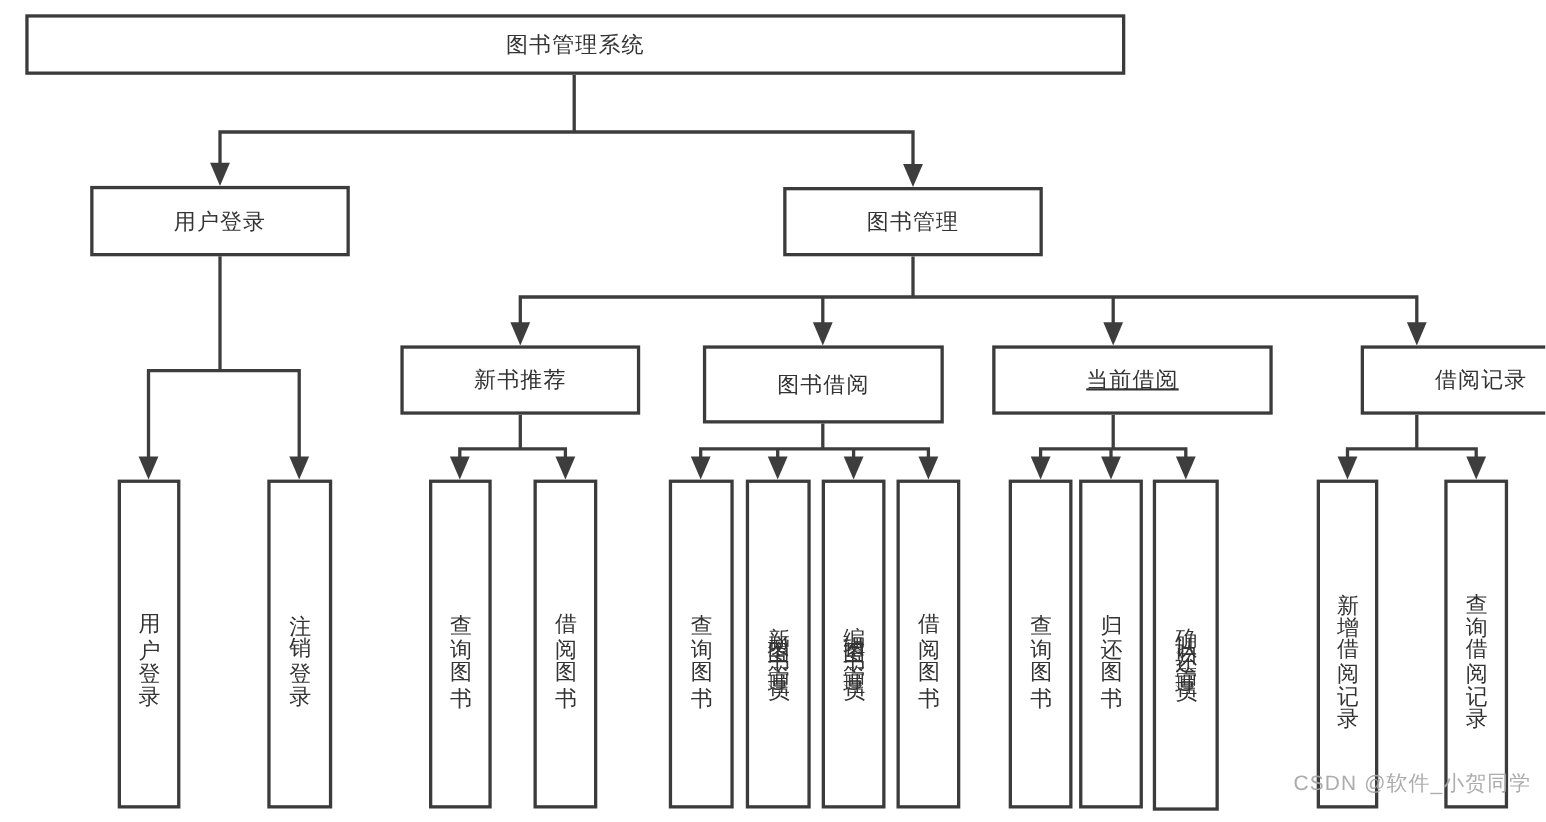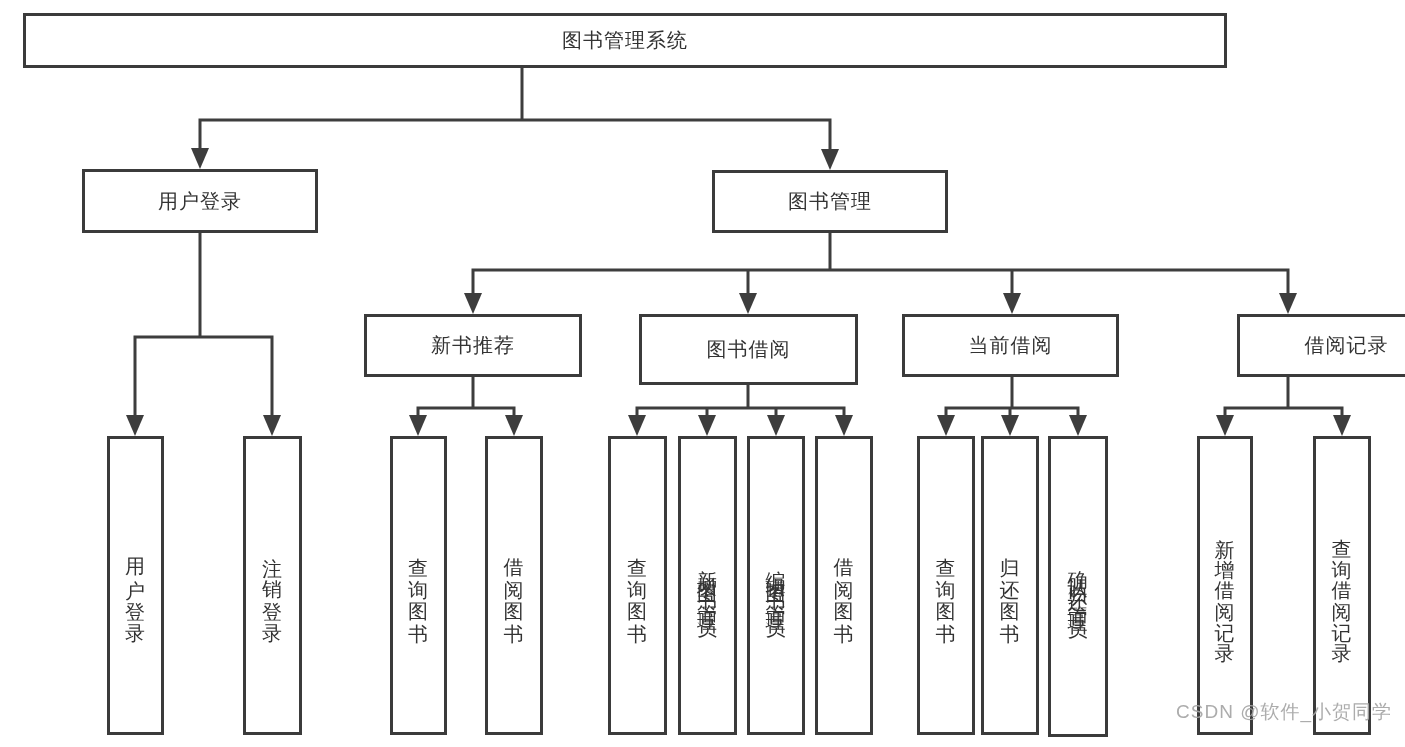--- a/index.html
+++ b/index.html
@@ -67,38 +67,38 @@
       <polygon points="767,415 785,415 776,436"></polygon>
       <polygon points="835,415 853,415 844,436"></polygon>
       <polygon points="937,415 955,415 946,436"></polygon>
       <polygon points="1001,415 1019,415 1010,436"></polygon>
       <polygon points="1069,415 1087,415 1078,436"></polygon>
       <polygon points="1216,415 1234,415 1225,436"></polygon>
       <polygon points="1333,415 1351,415 1342,436"></polygon>
     </g>
   </svg>
 
-  <div class="box hbox" style="left:23px;top:13px;width:1204px;height:55px;">
+  <div class="box hbox" style="left:23px;top:13px;width:1000px;height:55px;">
     <span>图书管理系统</span>
   </div>
 
   <div class="box hbox" style="left:82px;top:169px;width:236px;height:64px;">
     <span>用户登录</span>
   </div>
   <div class="box hbox" style="left:364px;top:314px;width:218px;height:63px;">
     <span>新书推荐</span>
   </div>
 
   <div class="box hbox" style="left:712px;top:170px;width:236px;height:63px;">
     <span>图书管理</span>
   </div>
   <div class="box hbox" style="left:639px;top:314px;width:219px;height:71px;">
     <span>图书借阅</span>
   </div>
-  <div class="box hbox" style="left:902px;top:314px;width:217px;height:63px;">
+  <div class="box hbox" style="left:902px;top:314px;width:255px;height:63px;text-decoration:underline;">
     <span>当前借阅</span>
   </div>
   <div class="box hbox" style="left:1237px;top:314px;width:219px;height:63px;">
     <span>借阅记录</span>
   </div>
 
   <div class="box vbox" style="left:107px;top:436px;width:57px;height:299px;">
     <span class="vtext" style="letter-spacing: 22px;">用户登录</span>
   </div>
   <div class="box vbox" style="left:243px;top:436px;width:59px;height:299px;">

